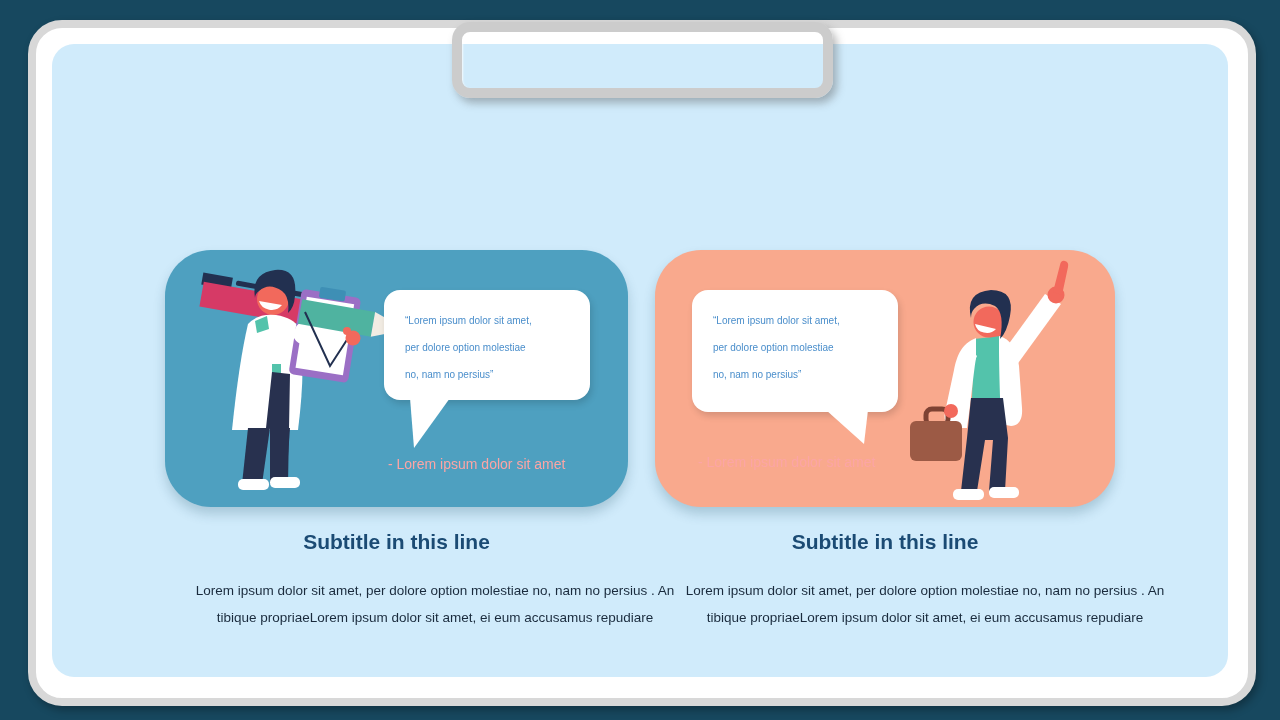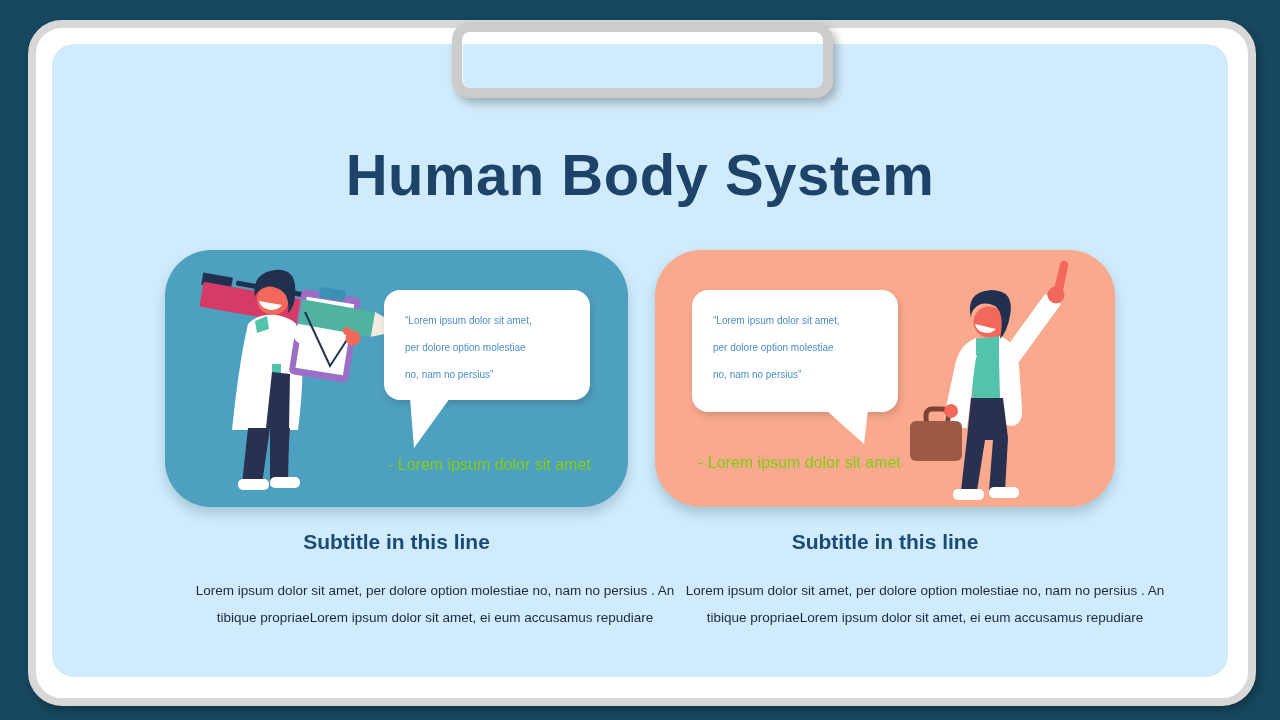--- a/index.html
+++ b/index.html
@@ -22,21 +22,21 @@
   .card.teal{left:165px;width:463px;background:#4EA0C0;}
   .card.salmon{left:655px;width:460px;background:#F9A98D;}
   .bubble{position:absolute;background:#ffffff;border-radius:16px;
           box-shadow:2px 4px 7px rgba(0,0,0,0.14);}
   .bubble.b-left{left:384px;top:290px;width:206px;height:110px;}
   .bubble.b-right{left:692px;top:290px;width:206px;height:122px;}
   .tail{position:absolute;}
   .quote{position:absolute;box-sizing:border-box;padding:17px 14px 0 21px;
          width:100%;font-size:10px;line-height:27px;color:#4A8ECB;
          white-space:pre-line;}
-  .attrib{position:absolute;font-size:16px;color:#84cc16;}
+  .attrib{position:absolute;font-size:14px;color:#fca5a5;}
   .attrib.a-left{left:388px;top:456px;}
   .attrib.a-right{left:698px;top:454px;}
   .subtitle{position:absolute;top:530px;text-align:center;font-size:21px;
             font-weight:bold;color:#1B4B74;}
   .subtitle.s-left{left:165px;width:463px;}
   .subtitle.s-right{left:655px;width:460px;}
   .body-text{position:absolute;top:578px;text-align:center;font-size:13.5px;
              line-height:26.5px;color:#1A2B3D;white-space:pre-line;margin-left:40px;}
   .body-text.t-left{left:150px;width:490px;}
   .body-text.t-right{left:645px;width:480px;}
@@ -46,21 +46,20 @@
 </style>
 </head>
 <body>
 
 <div class="stage">
 
   <div class="frame"></div>
   <div class="panel"></div>
   <div class="clip"></div>
 
-  <div class="title">Human Body System</div>
 
   <div class="card teal"></div>
 
   <svg class="illu i-left" width="215" height="246" viewBox="0 0 215 246">
 
     <g transform="rotate(10 6 40)">
       <rect x="2" y="21" width="30" height="12" fill="#223050"></rect>
       <rect x="36" y="23" width="86" height="5" rx="2" fill="#223050"></rect>
       <rect x="4" y="30" width="100" height="25" fill="#D63A66"></rect>
     </g>

